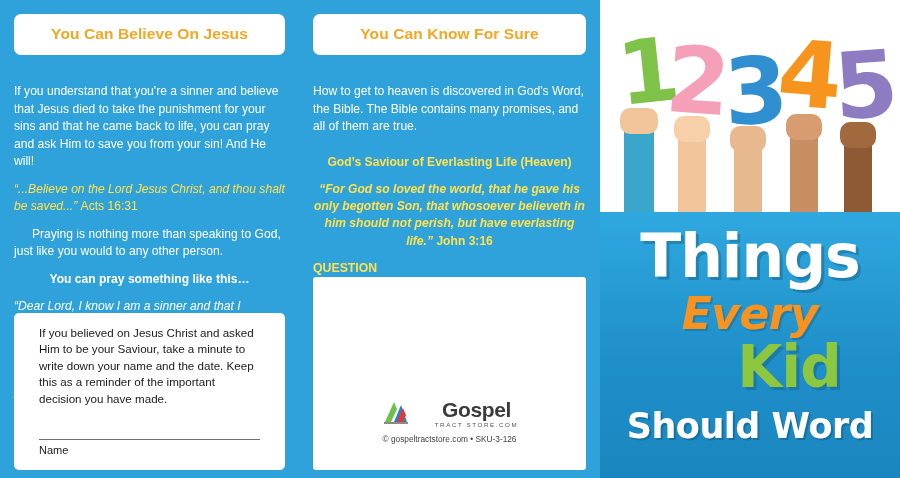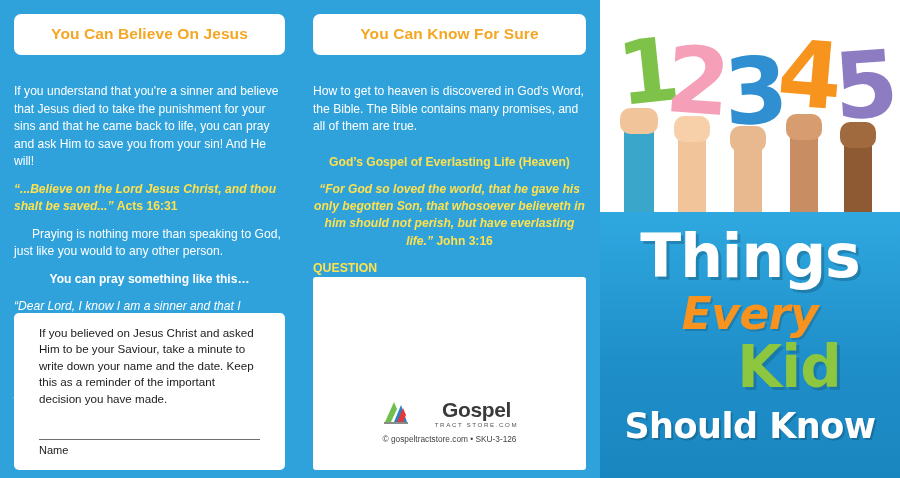--- a/index.html
+++ b/index.html
@@ -66,21 +66,21 @@
     line-height: 1.45;
     margin-top: 28px;
   }
   .body-text p {
     margin: 0 0 10px 0;
   }
   .p-indent { text-indent: 18px; }
   .verse-yellow {
     color: #ffe14d;
     font-style: italic;
-    font-weight: bold;
+    font-weight: normal;
     margin: 0 0 10px 0;
   }
   .verse-yellow .ref {
     font-style: normal;
   }
   .center-bold {
     text-align: center;
     font-weight: bold;
     margin: 0 0 5px 0;
   }
@@ -304,21 +304,21 @@
       </div>
     </div>
   </div>
 
   <div class="panel panel-mid">
     <div class="headline-box">
       <div class="headline">You Can Know For Sure</div>
     </div>
     <div class="body-text">
       <p style="margin-bottom:18px;">How to get to heaven is discovered in God's Word, the Bible. The Bible contains many promises, and all of them are true.</p>
-      <p class="mid-head-yellow">God’s Gospel of Everlasting Life (Heaven)</p>
+      <p class="mid-head-yellow">God’s Saviour of Everlasting Life (Heaven)</p>
       <p class="mid-verse">
         <span>“For God so loved the world, that he gave his only begotten Son, that whosoever believeth in him should not perish, but have everlasting life.”</span>
         <span class="ref">John 3:16</span>
       </p>
       <p class="question-label">QUESTION</p>
       <p class="question-text">If you have believed on Jesus as your Saviour, what has God promised you?</p>
     </div>
 
     <div class="mid-white-box">
       <div class="logo-block">
@@ -363,18 +363,18 @@
         <div class="digit" style="left:124px; top:46px; font-size:92px; color:#2f8fd0; transform:rotate(-3deg);">3</div>
         <div class="digit" style="left:178px; top:30px; font-size:92px; color:#f7941e; transform:rotate(5deg);">4</div>
         <div class="digit" style="left:234px; top:40px; font-size:92px; color:#8e7cc3; transform:rotate(-4deg);">5</div>
       </div>
     </div>
 
     <div class="cover-bottom">
       <div class="cover-word w-things">Things</div>
       <div class="cover-word w-every">Every</div>
       <div class="cover-word w-kid">Kid</div>
-      <div class="cover-word w-should">Should Know</div>
+      <div class="cover-word w-should">Should Word</div>
     </div>
 
   </div>
 
 </div>
 
 </body></html>

